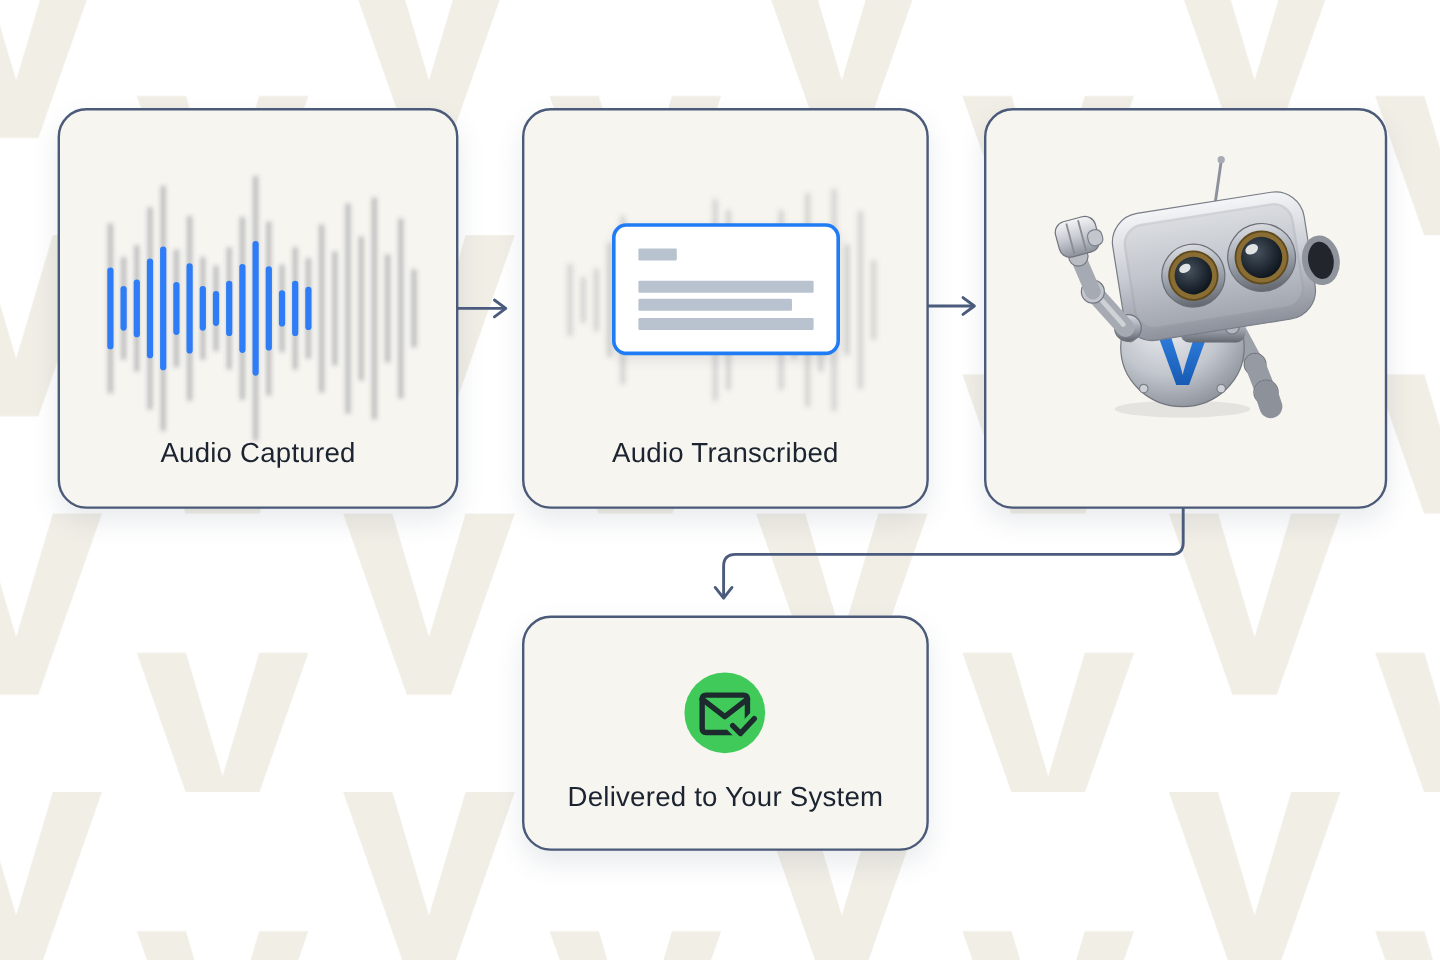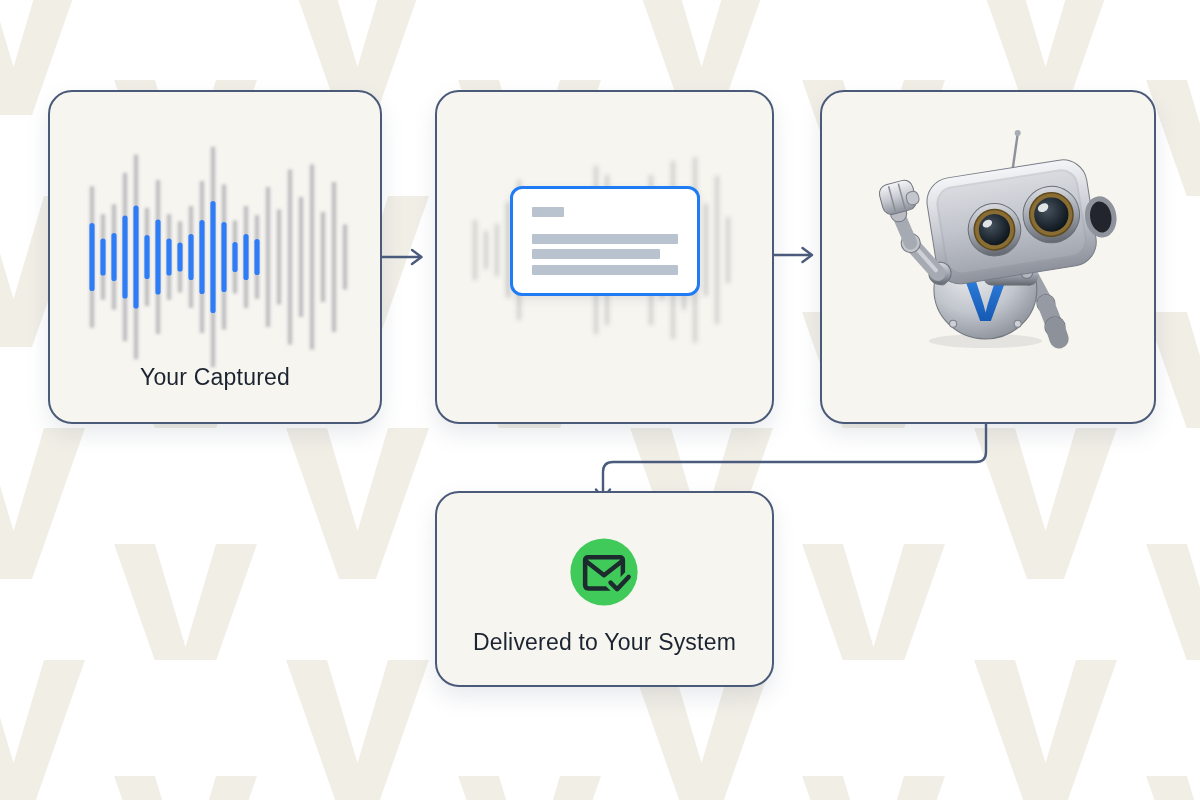--- a/index.html
+++ b/index.html
@@ -4,21 +4,21 @@
 <style>
   html,body{margin:0;padding:0;background:#ffffff;font-family:"Liberation Sans",sans-serif;}
   .canvas{position:relative;width:1200px;height:800px;overflow:hidden;background:#ffffff;}
   .bg-svg{position:absolute;left:0;top:0;width:1200px;height:800px;}
   .overlay-svg{position:absolute;left:0;top:0;width:1200px;height:800px;pointer-events:none;}
   .step-box{position:absolute;background:#f7f5f0;border:2px solid #4a5a78;border-radius:24px;
             box-shadow:0 10px 22px rgba(95,105,130,.14);}
   .box1{left:48px;top:90px;width:330px;height:330px;}
   .box2{left:435px;top:90px;width:335px;height:330px;}
   .box3{left:820px;top:90px;width:332px;height:330px;}
-  .box4{left:435px;top:491px;width:335px;height:192px;}
+  .box4{left:435px;top:513px;width:335px;height:192px;}
   .step-label{position:absolute;left:0;right:0;text-align:center;font-size:23px;line-height:26px;
               color:#1b2430;letter-spacing:.2px;}
   .label-row{top:272px;}
   .label-bottom{top:136px;}
   .wave-svg{position:absolute;left:0;top:0;width:100%;height:100%;}
   .transcript-card{position:absolute;left:73px;top:94px;width:184px;height:104px;background:#ffffff;
                    border:3px solid #1f7cf4;border-radius:12px;box-shadow:0 4px 10px rgba(60,70,90,.10);}
   .tline{position:absolute;left:19px;height:10px;background:#b9c3cf;border-radius:1px;}
   .robot-svg{position:absolute;left:42px;top:34px;width:268px;height:224px;}
   .badge{position:absolute;left:126px;top:38px;width:82px;height:82px;}
@@ -102,21 +102,21 @@
           <line x1="130" x2="130" y1="153" y2="177" stroke="#2e7cf6" stroke-width="5.2" stroke-linecap="round"></line>
           <line x1="141" x2="141" y1="144.5" y2="185.5" stroke="#2e7cf6" stroke-width="5.2" stroke-linecap="round"></line>
           <line x1="152" x2="152" y1="130.5" y2="199.5" stroke="#2e7cf6" stroke-width="5.2" stroke-linecap="round"></line>
           <line x1="163" x2="163" y1="111.5" y2="218.5" stroke="#2e7cf6" stroke-width="5.2" stroke-linecap="round"></line>
           <line x1="174" x2="174" y1="132.5" y2="197.5" stroke="#2e7cf6" stroke-width="5.2" stroke-linecap="round"></line>
           <line x1="185" x2="185" y1="152.5" y2="177.5" stroke="#2e7cf6" stroke-width="5.2" stroke-linecap="round"></line>
           <line x1="196" x2="196" y1="144.5" y2="185.5" stroke="#2e7cf6" stroke-width="5.2" stroke-linecap="round"></line>
           <line x1="207" x2="207" y1="149.5" y2="180.5" stroke="#2e7cf6" stroke-width="5.2" stroke-linecap="round"></line>
         </g>
     </svg>
-    <div class="step-label label-row">Your Captured</div>
+    <div class="step-label label-row">Audio Captured</div>
   </div>
 
   <div class="step-box box2">
     <svg id="wave2" class="wave-svg" viewBox="0 0 335 330">
       <defs>
           <filter id="blurB" x="-60%" y="-60%" width="220%" height="220%">
             <feGaussianBlur stdDeviation="2"></feGaussianBlur>
           </filter>
         </defs>
       <g id="wave2-gray" filter="url(#blurB)">
@@ -145,20 +145,21 @@
           <line x1="280" x2="280" y1="84" y2="232" stroke="#555c66" stroke-width="4.5" opacity="0.22"></line>
           <line x1="291" x2="291" y1="125" y2="191" stroke="#555c66" stroke-width="4.5" opacity="0.22"></line>
         </g>
     </svg>
     <div class="transcript-card" id="tcard">
         <div class="tline" style="top: 18px; width: 32px;"></div>
         <div class="tline" style="top: 45px; width: 146px;"></div>
         <div class="tline" style="top: 60px; width: 128px;"></div>
         <div class="tline" style="top: 76px; width: 146px;"></div>
       </div>
+    <div class="step-label label-row">Audio Transcribed</div>
   </div>
 
   <div class="step-box box3">
     <svg class="robot-svg" viewBox="0 0 265 222">
       <defs>
         <linearGradient id="mSilver" x1="0" y1="0" x2="0" y2="1">
           <stop offset="0" stop-color="#f4f5f7"></stop>
             <stop offset=".5" stop-color="#c7cad1"></stop>
             <stop offset="1" stop-color="#8d919b"></stop>
         </linearGradient>

